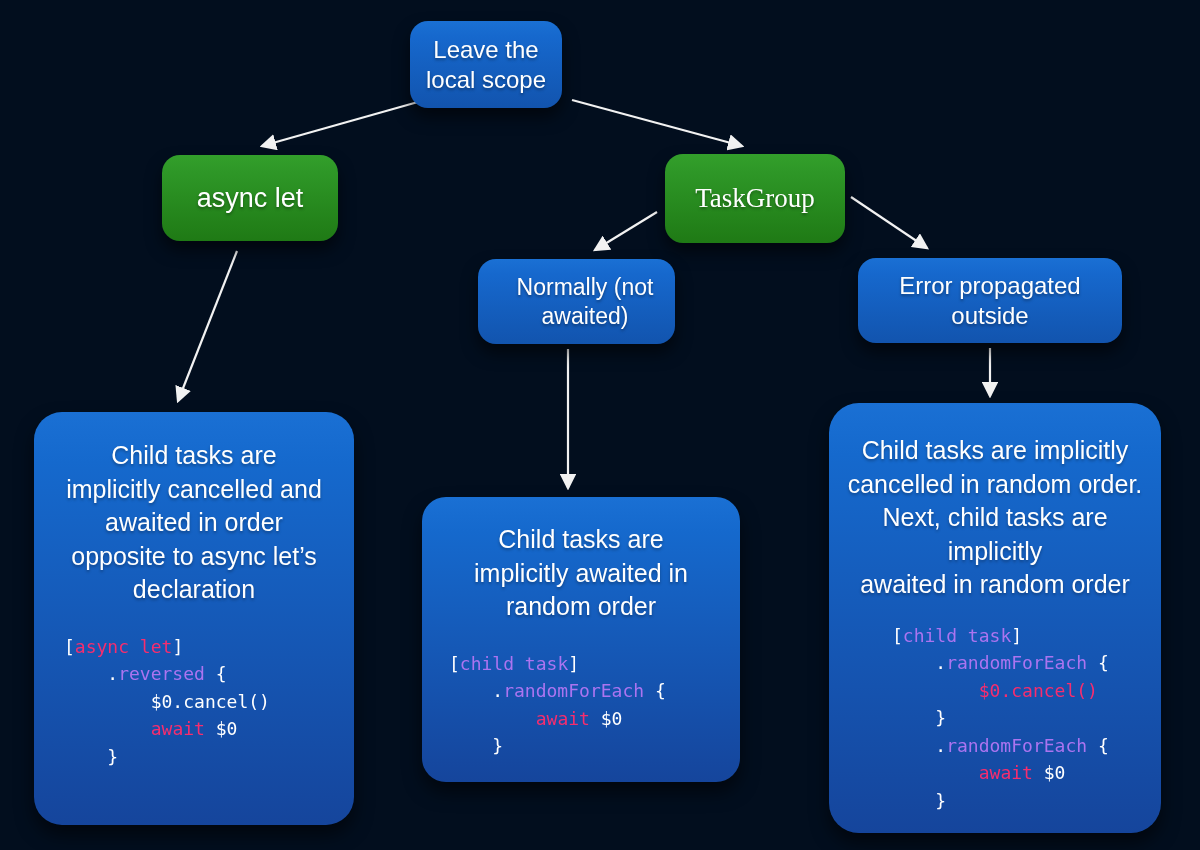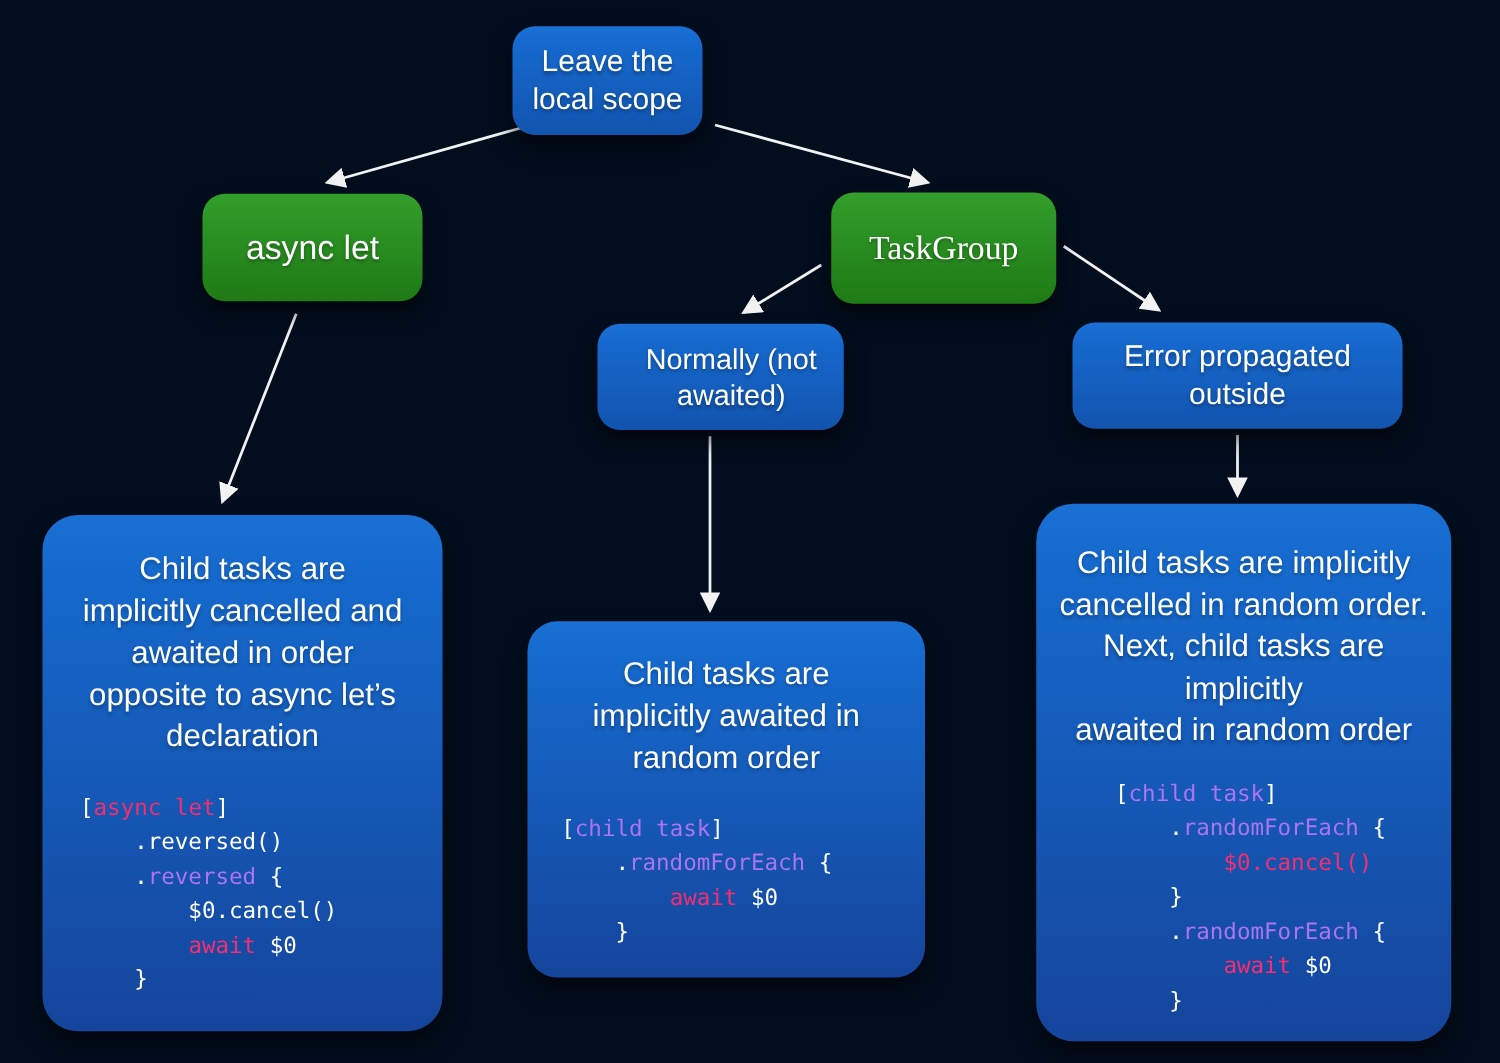--- a/index.html
+++ b/index.html
@@ -113,21 +113,20 @@
   </div>
 
   <div class="detail detail-left">
     <div class="para">Child tasks are
 implicitly cancelled and
 awaited in order
 opposite to async let’s
 declaration</div>
     <div class="code">
         <div class="code-line"><span class="tok-plain">[</span><span class="tok-kw">async let</span><span class="tok-plain">]</span></div>
-        <div class="code-line"><span class="tok-plain">    .reversed()</span></div>
         <div class="code-line"><span class="tok-plain">    .</span><span class="tok-type">reversed</span><span class="tok-plain"> {</span></div>
         <div class="code-line"><span class="tok-plain">        $0.cancel()</span></div>
         <div class="code-line"><span class="tok-plain">        </span><span class="tok-kw">await</span><span class="tok-plain"> $0</span></div>
         <div class="code-line"><span class="tok-plain">    }</span></div>
       </div>
   </div>
 
   <div class="detail detail-mid">
     <div class="para">Child tasks are
 implicitly awaited in

